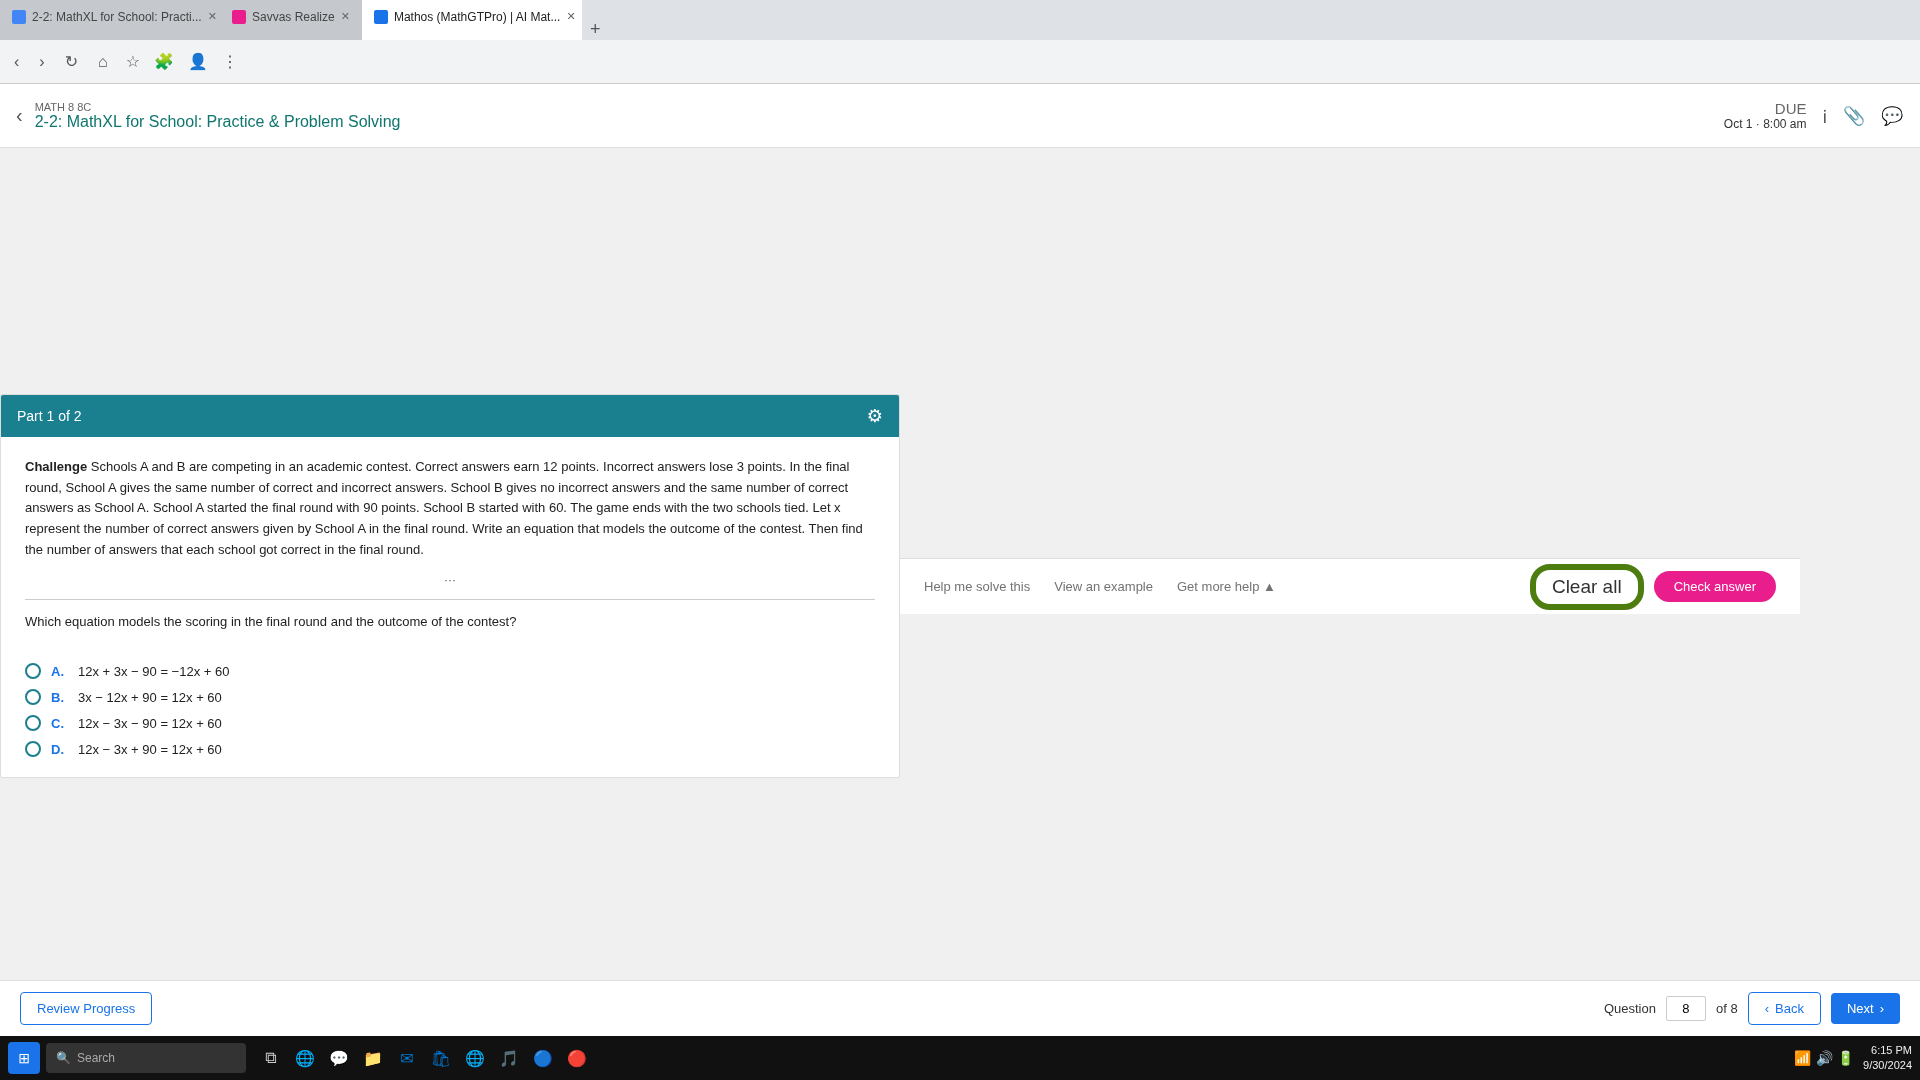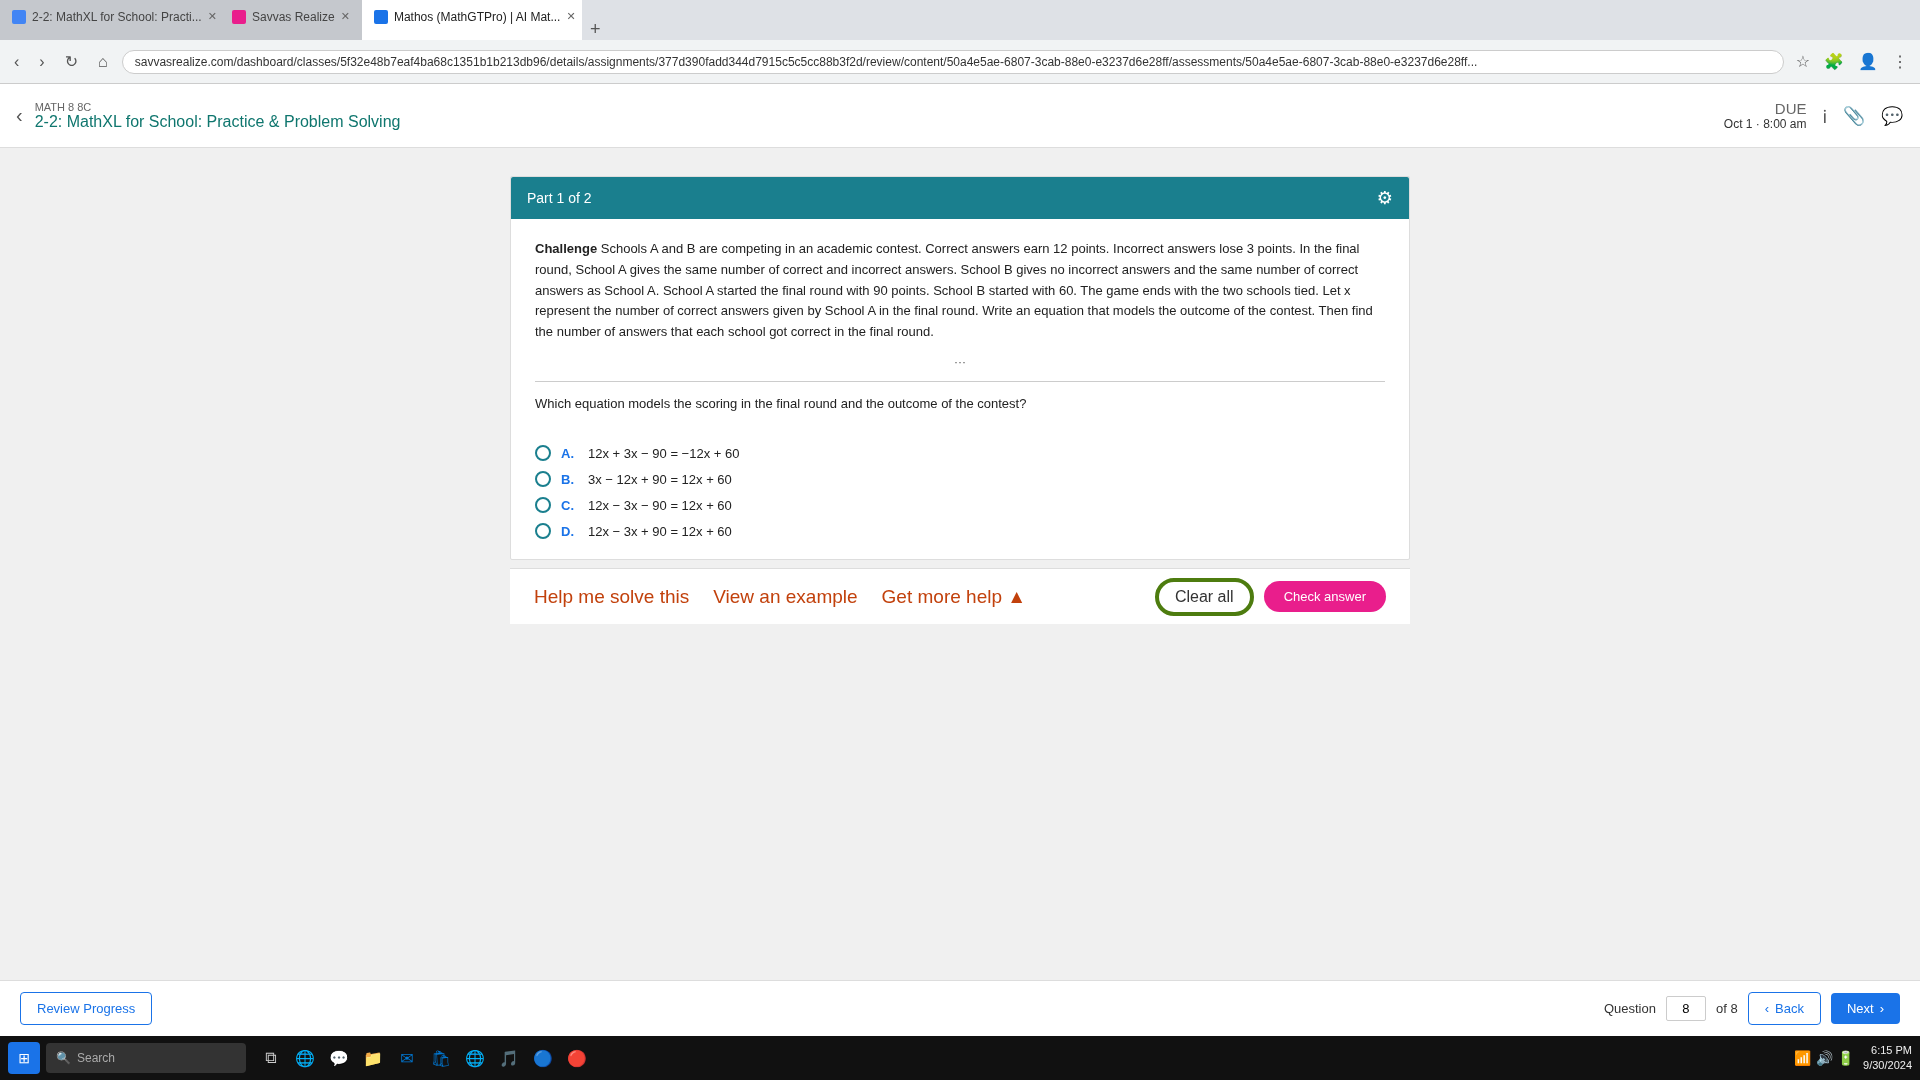--- a/index.html
+++ b/index.html
@@ -25,43 +25,43 @@
     .back-btn { background: none; border: none; font-size: 20px; cursor: pointer; color: #555; }
     .header-breadcrumb { display: flex; flex-direction: column; }
     .header-course { font-size: 11px; color: #666; }
     .header-title { font-size: 16px; color: #0f766e; font-weight: 500; }
     .header-right { margin-left: auto; display: flex; align-items: center; gap: 16px; }
     .due-label { font-size: 15px; color: #666; text-align: right; }
     .due-date { font-size: 12px; color: #333; }
     .header-icon-btn { background: none; border: none; font-size: 18px; cursor: pointer; color: #555; }
 
     
-    .main-content { display: flex; flex-direction: column; align-items: center; background: #f0f0f0; height: calc(1080px - 40px - 44px - 64px - 56px); overflow-y: auto; padding: 28px 0; gap: 8px; }
+    .main-content { display: flex; flex-direction: row; align-items: center; background: #f0f0f0; height: calc(1080px - 40px - 44px - 64px - 56px); overflow-y: auto; padding: 8px 0; }
 
     
     .question-card { background: #fff; width: 900px; border: 1px solid #ddd; border-radius: 2px; }
     .card-header { background: #1a7f8e; color: #fff; padding: 10px 16px; display: flex; align-items: center; justify-content: space-between; border-radius: 2px 2px 0 0; }
     .card-header-title { font-size: 14px; font-weight: 500; }
     .gear-icon { font-size: 18px; cursor: pointer; }
     .card-body { padding: 20px 24px; border-radius: 29px; }
     .challenge-text { font-size: 13px; color: #222; line-height: 1.6; margin-bottom: 12px; }
     .challenge-label { font-weight: bold; }
     .divider { border: none; border-top: 1px solid #ccc; margin: 12px 0; }
     .expand-dots { text-align: center; color: #555; font-size: 12px; margin: 4px 0; cursor: pointer; }
     .question-text { font-size: 13px; color: #222; margin-bottom: 32px; line-height: 1.5; }
     .options-list { list-style: none; display: flex; flex-direction: column; gap: 10px; }
     .option-item { display: flex; align-items: center; gap: 10px; font-size: 13px; color: #222; cursor: pointer; }
     .option-radio { width: 16px; height: 16px; border-radius: 50%; border: 2px solid #1a7f8e; background: #fff; flex-shrink: 0; cursor: pointer; appearance: none; -webkit-appearance: none; }
     .option-label { font-weight: bold; color: #1a73e8; margin-right: 4px; }
 
     
     .bottom-toolbar { background: #fff; border-top: 1px solid #ddd; display: flex; align-items: center; padding: 0 24px; height: 56px; gap: 24px; }
-    .help-link { font-size: 19px; color: #c2410c; cursor: pointer; text-decoration: none; }
+    .help-link { font-size: 13px; color: #737373; cursor: pointer; text-decoration: none; }
     .bottom-right { margin-left: auto; display: flex; gap: 10px; align-items: center; }
-    .clear-all-btn { border: 4px solid #4d7c0f; background: #fff; color: #333; padding: 6px 16px; border-radius: 20px; font-size: 16px; cursor: pointer; }
+    .clear-all-btn { border: 6px solid #4d7c0f; background: #fff; color: #333; padding: 6px 16px; border-radius: 20px; font-size: 19px; cursor: pointer; }
     .check-answer-btn { background: #e91e8c; color: #fff; border: none; padding: 8px 20px; border-radius: 20px; font-size: 13px; cursor: pointer; font-weight: 500; }
 
     
     .footer-bar { background: #fff; border-top: 1px solid #ddd; display: flex; align-items: center; padding: 0 20px; height: 56px; position: fixed; bottom: 44px; left: 0; right: 0; }
     .review-progress-btn { border: 1px solid #1a73e8; background: #fff; color: #1a73e8; padding: 8px 16px; border-radius: 4px; font-size: 13px; cursor: pointer; }
     .footer-nav { margin-left: auto; display: flex; align-items: center; gap: 10px; font-size: 13px; color: #333; }
     .question-input { border: 1px solid #ccc; padding: 4px 8px; width: 40px; text-align: center; font-size: 13px; border-radius: 2px; }
     .nav-arrow-btn { display: flex; align-items: center; gap: 6px; padding: 8px 16px; border-radius: 4px; font-size: 13px; font-weight: 500; cursor: pointer; }
     .back-nav-btn { border: 1px solid #1a73e8; background: #fff; color: #1a73e8; }
     .next-nav-btn { background: #1a73e8; color: #fff; border: none; }
@@ -97,21 +97,20 @@
       <span>Mathos (MathGTPro) | AI Mat...</span>
       <span class="tab-close">✕</span>
     </div>
     <button class="tab-new">+</button>
   </div>
   <div class="browser-toolbar">
     <button class="nav-btn">‹</button>
     <button class="nav-btn">›</button>
     <button class="nav-btn">↻</button>
     <button class="nav-btn">⌂</button>
-    <div class="address-bar">savvasrealize.com/dashboard/classes/5f32e48b7eaf4ba68c1351b1b213db96/details/assignments/377d390fadd344d7915c5c5cc88b3f2d/review/content/50a4e5ae-6807-3cab-88e0-e3237d6e28ff/assessments/50a4e5ae-6807-3cab-88e0-e3237d6e28ff...</div>
     <div class="toolbar-icons">
       <button class="toolbar-icon-btn">☆</button>
       <button class="toolbar-icon-btn">🧩</button>
       <button class="toolbar-icon-btn">👤</button>
       <button class="toolbar-icon-btn">⋮</button>
     </div>
   </div>
 </div>
 
 <div class="app-header">

